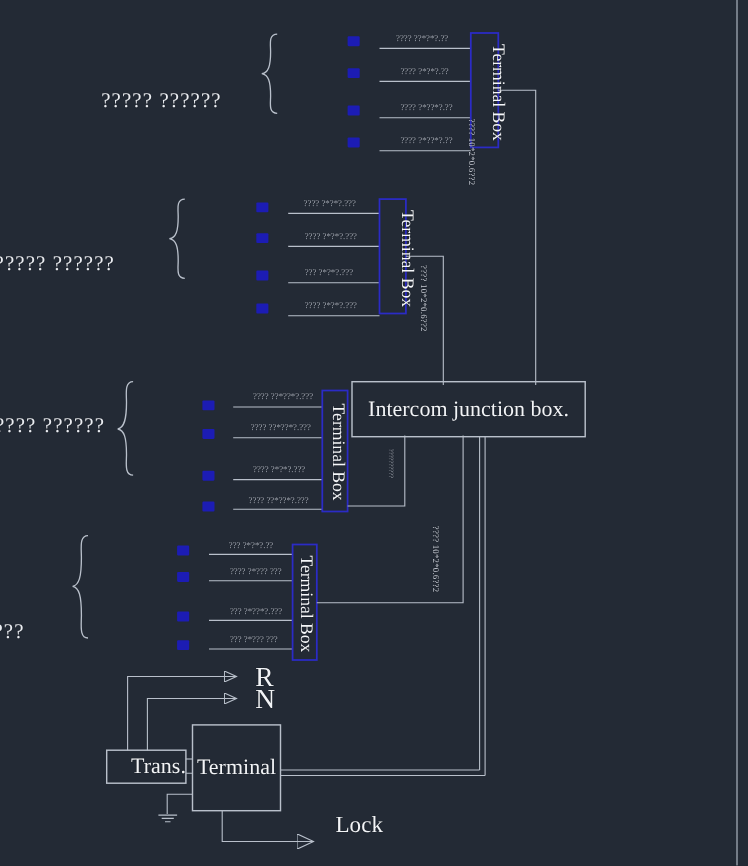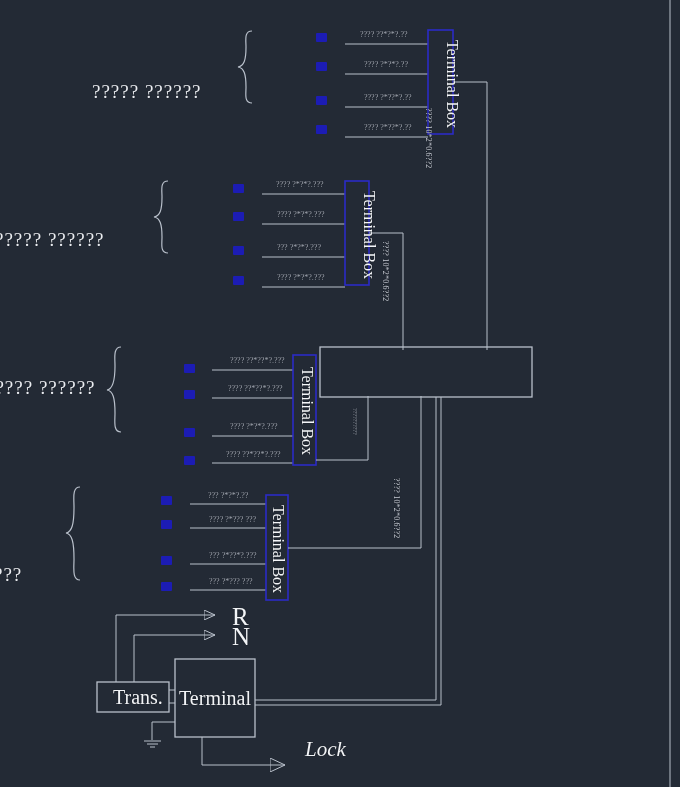--- a/index.html
+++ b/index.html
@@ -174,27 +174,28 @@
   <div class="lbl qlabel" style="left:92px;top:82px;">????? ??????</div>
   <div class="lbl qlabel" style="left:-5px;top:230px;">????? ??????</div>
   <div class="lbl qlabel" style="left:-14px;top:378px;">????? ??????</div>
   <div class="lbl qlabel" style="left:-6px;top:565px;">???</div>
 
   <div class="lbl termtext" style="left:400px;top:76px;width:104px;text-align:center;transform:rotate(90deg);">Terminal Box</div>
   <div class="lbl termtext" style="left:317px;top:227px;width:104px;text-align:center;transform:rotate(90deg);">Terminal Box</div>
   <div class="lbl termtext" style="left:252px;top:403px;width:110px;text-align:center;transform:rotate(90deg);">Terminal Box</div>
   <div class="lbl termtext" style="left:225px;top:541px;width:105px;text-align:center;transform:rotate(90deg);">Terminal Box</div>
 
+  <div class="lbl boxtext" style="left:320px;top:362px;width:212px;text-align:center;">Intercom junction box.</div>
 
   <div class="lbl boxtext" style="left:175px;top:688px;width:80px;text-align:center;">Terminal</div>
-  <div class="lbl trans" style="left:97px;top:687px;width:72px;text-align:left;padding-left:16px;">Trans.</div>
+  <div class="lbl trans" style="left:97px;top:687px;width:72px;text-align:right;">Trans.</div>
 
   <div class="lbl rn" style="left:232px;top:604px;">R</div>
   <div class="lbl rn" style="left:232px;top:624px;">N</div>
-  <div class="lbl lock" style="left:305px;top:739px;font-style:italic;">Lock</div>
+  <div class="lbl lock" style="left:305px;top:739px;">Lock</div>
 
   <div class="lbl cablelbl" style="left:432px;top:108px;transform:rotate(90deg);transform-origin:left top;">???? 10*2*0.6??2</div>
   <div class="lbl cablelbl" style="left:389px;top:241px;transform:rotate(90deg);transform-origin:left top;">???? 10*2*0.6??2</div>
   <div class="lbl tinylbl" style="left:358px;top:408px;transform:rotate(90deg);transform-origin:left top;">??????????</div>
   <div class="lbl cablelbl" style="left:400px;top:478px;transform:rotate(90deg);transform-origin:left top;">???? 10*2*0.6??2</div>
 
   <div class="lbl wirelbl" style="left:360px;top:31px;">???? ??*?*?.??</div>
   <div class="lbl wirelbl" style="left:364px;top:61px;">???? ?*?*?.??</div>
   <div class="lbl wirelbl" style="left:364px;top:94px;">???? ?*??*?.??</div>
   <div class="lbl wirelbl" style="left:364px;top:124px;">???? ?*??*?.??</div>

